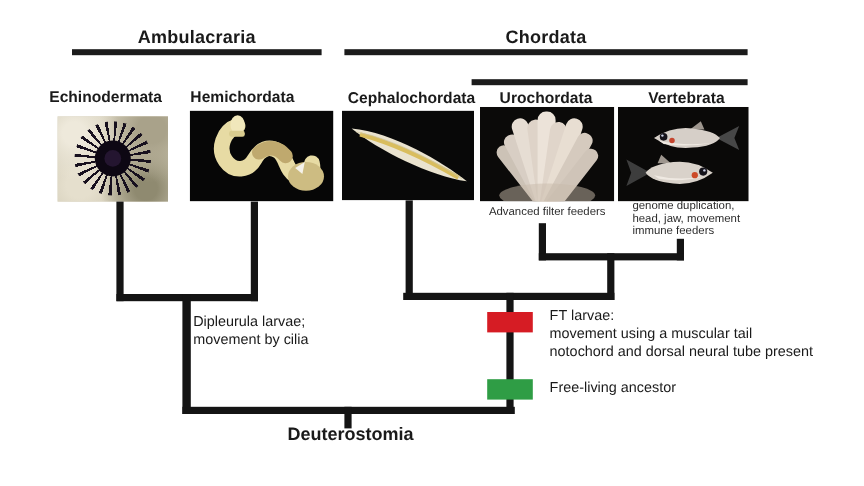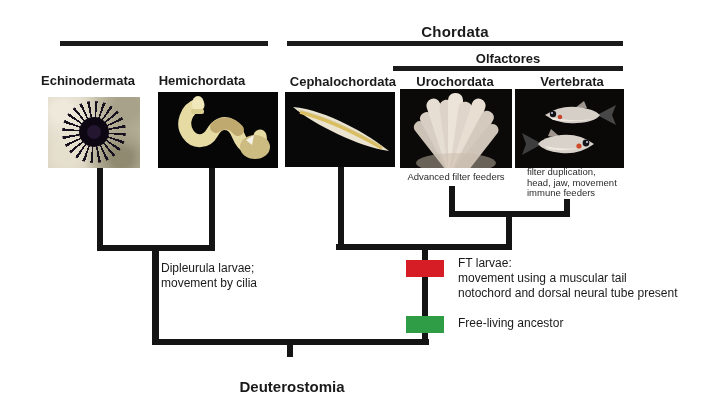--- a/index.html
+++ b/index.html
@@ -26,26 +26,26 @@
   .urchin-spikes{position:absolute;left:14px;top:4px;width:64px;height:62px;border-radius:50%;
     background:repeating-conic-gradient(from 2deg,#17101e 0deg 5deg,rgba(23,16,30,0) 5deg 15deg);}
   .urchin-body{position:absolute;left:31px;top:20px;width:30px;height:30px;border-radius:50%;background:#0d0713;}
   .urchin-core{position:absolute;left:39px;top:28px;width:14px;height:14px;border-radius:50%;background:#241530;}
 </style>
 </head>
 <body>
 
 <div class="stage">
 
+  <div class="group-label" style="left:60px;top:23px;width:208px;">Ambulacraria</div>
   <div class="bar" style="left:60px;top:41px;width:208px;"></div>
 
   <div class="group-label" style="left:287px;top:23px;width:336px;">Chordata</div>
   <div class="bar" style="left:287px;top:41px;width:336px;"></div>
 
-  <div class="sub-label" style="left:393px;top:51px;width:230px;">Olfactores</div>
   <div class="bar" style="left:393px;top:66px;width:230px;"></div>
 
   <div class="taxon-label" style="left:142px;top:73px;width:120px;">Hemichordata</div>
   <div class="taxon-label" style="left:28px;top:73px;width:120px;">Echinodermata</div>
   <div class="taxon-label" style="left:276px;top:74px;width:120px;text-align:right;">Cephalochordata</div>
   <div class="taxon-label" style="left:395px;top:74px;width:120px;">Urochordata</div>
   <div class="taxon-label" style="left:512px;top:74px;width:120px;">Vertebrata</div>
 
   <div class="tile urchin-bg" style="left:48px;top:97px;width:92px;height:71px;">
     <div class="urchin-spikes"></div>
@@ -127,21 +127,21 @@
         <path d="M30,57 Q50,62 72,58 Q52,63 34,60 Z" fill="#efe9e2"></path>
         <circle cx="71" cy="54" r="3.4" fill="#15131a"></circle>
         <circle cx="72" cy="53" r="1" fill="#cfd4e8"></circle>
         <circle cx="64" cy="57" r="2.6" fill="#cc4a28"></circle>
       </g>
     </svg>
   </div>
 
   <div class="note" style="left:398px;top:172px;width:116px;text-align:center;">Advanced filter feeders</div>
   <div class="note" style="left:527px;top:167px;width:90px;">
-    <div>filter duplication,</div>
+    <div>genome duplication,</div>
     <div>head, jaw, movement</div>
     <div>immune feeders</div>
   </div>
 
   <div class="tl" style="left:97px;top:168px;width:6px;height:83px;"></div>
   <div class="tl" style="left:209px;top:168px;width:6px;height:83px;"></div>
   <div class="tl" style="left:97px;top:245px;width:118px;height:6px;"></div>
   <div class="tl" style="left:152px;top:245px;width:7px;height:100px;"></div>
 
   <div class="tl" style="left:338px;top:167px;width:6px;height:83px;"></div>
@@ -164,15 +164,15 @@
   </div>
 
   <div class="ann" style="left:458px;top:256px;">
     <div>FT larvae:</div>
     <div>movement using a muscular tail</div>
     <div>notochord and dorsal neural tube present</div>
   </div>
 
   <div class="ann" style="left:458px;top:316px;">Free-living ancestor</div>
 
-  <div class="root-label" style="left:212px;top:354px;width:160px;margin-top:24px;">Deuterostomia</div>
+  <div class="root-label" style="left:212px;top:354px;width:160px;">Deuterostomia</div>
 
 </div>
 
 </body></html>

